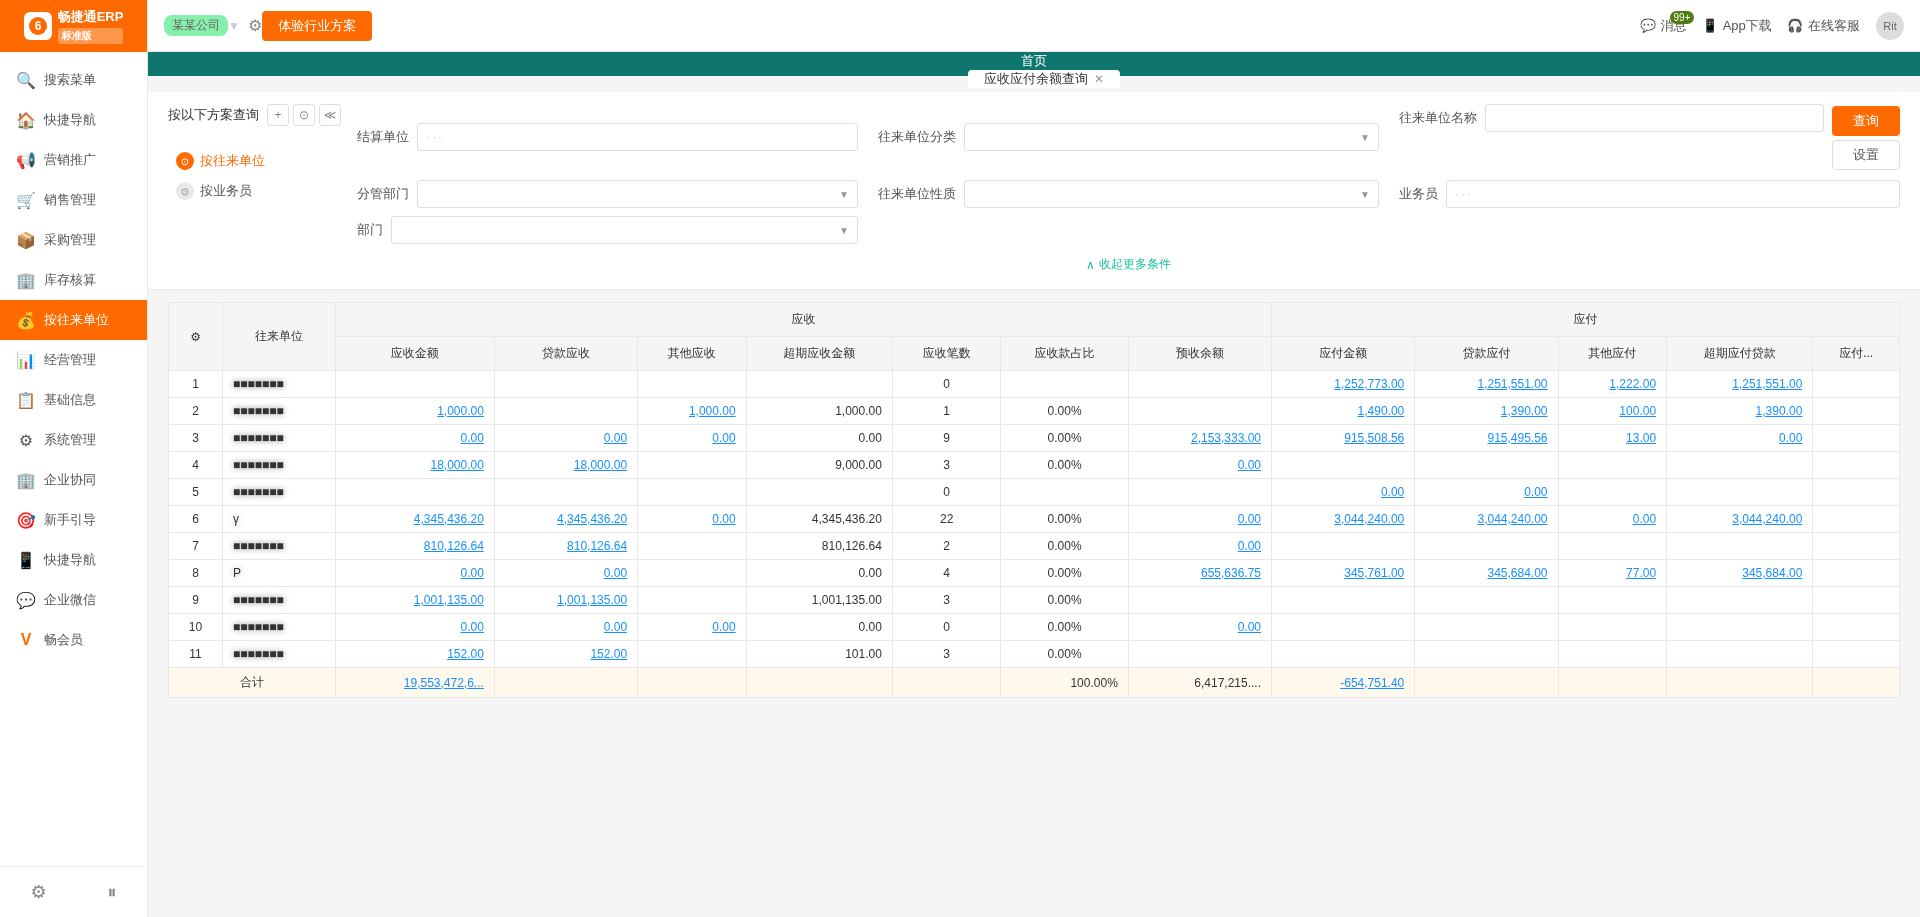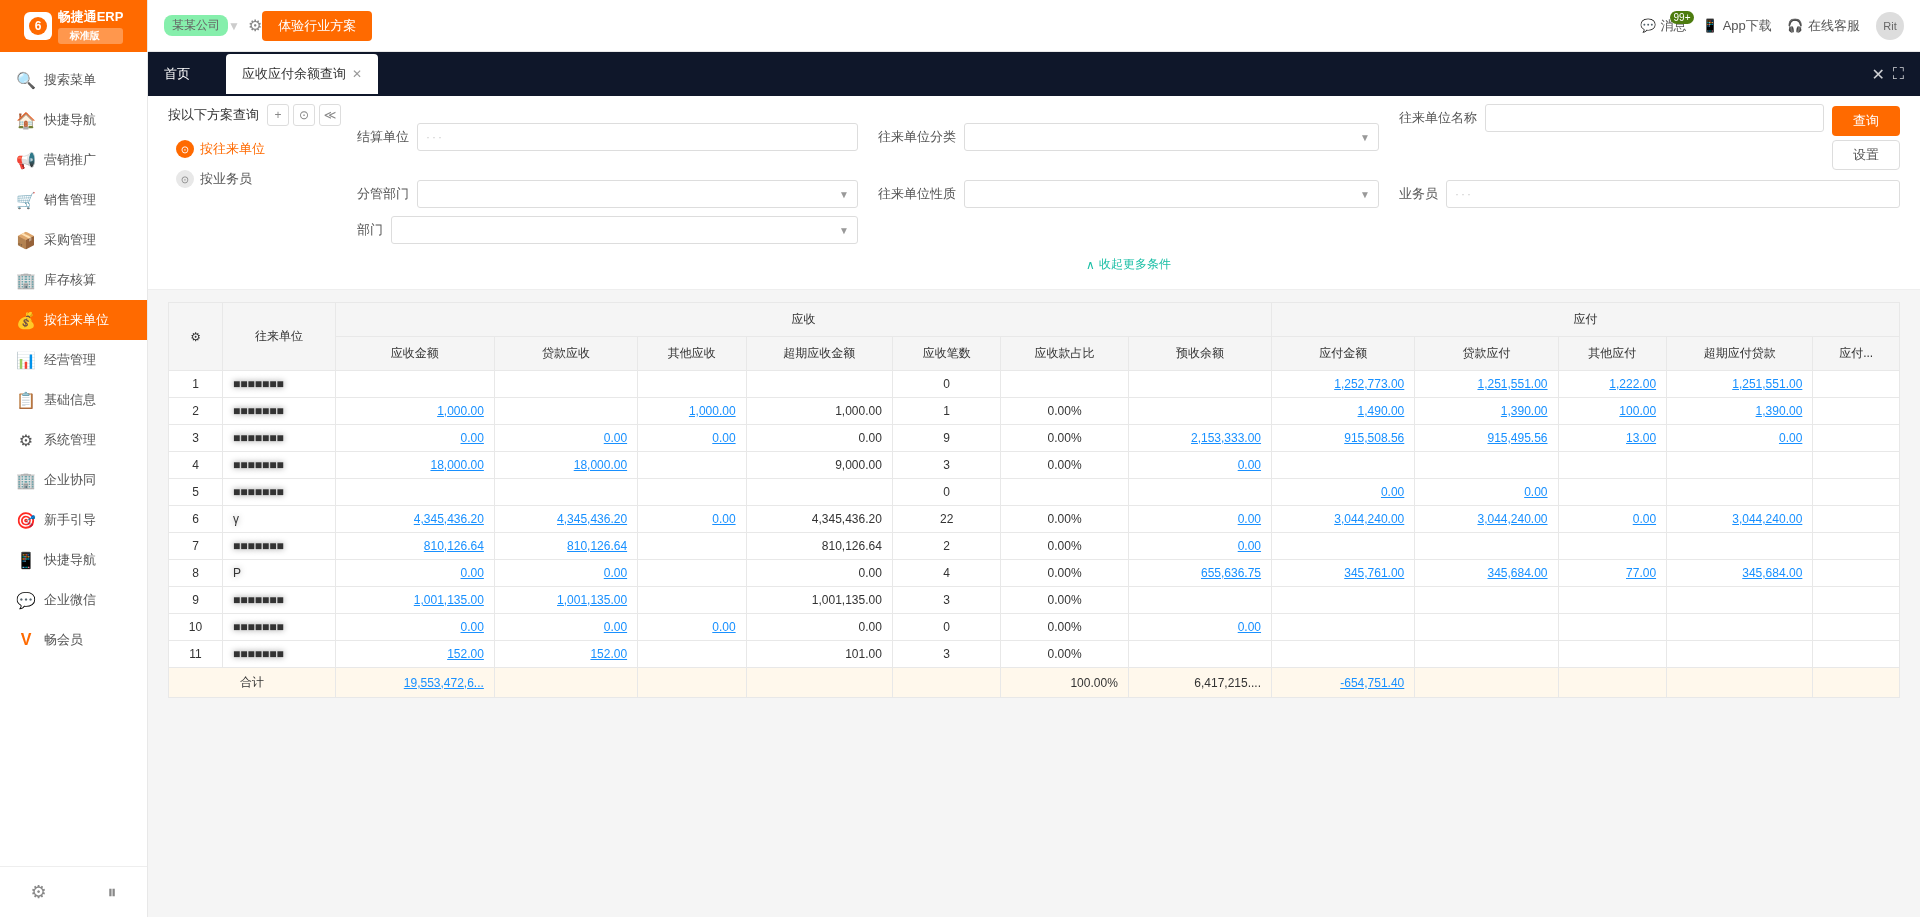--- a/index.html
+++ b/index.html
@@ -10,21 +10,21 @@
       position: fixed; left: 0; top: 0; width: 148px; height: 917px;
       background: #fff; border-right: 1px solid #e8e8e8;
       display: flex; flex-direction: column;
     }
     .sidebar-logo {
       height: 52px; background: #ff6a00; display: flex; align-items: center; justify-content: center;
       color: white; font-size: 14px; font-weight: bold; flex-shrink: 0;
     }
     .sidebar-logo .logo-icon { width: 28px; height: 28px; background: white; border-radius: 6px; display: flex; align-items: center; justify-content: center; margin-right: 6px; }
     .sidebar-logo .logo-icon svg { width: 20px; height: 20px; }
-    .sidebar-badge { font-size: 10px; background: rgba(255,255,255,0.3); padding: 1px 12px; border-radius: 3px; margin-top: 2px; }
+    .sidebar-badge { font-size: 10px; background: rgba(255,255,255,0.3); padding: 1px 4px; border-radius: 3px; margin-top: 2px; }
     .sidebar-menu { flex: 1; overflow-y: auto; padding: 8px 0; }
     .sidebar-item {
       display: flex; align-items: center; padding: 10px 16px; cursor: pointer;
       color: #555; font-size: 13px; transition: background 0.2s;
     }
     .sidebar-item.active { background: #ff6a00; color: white; }
     .sidebar-item .s-icon { width: 20px; height: 20px; margin-right: 8px; display: flex; align-items: center; justify-content: center; font-size: 16px; }
     .sidebar-footer {
       border-top: 1px solid #eee; padding: 10px 0; display: flex; justify-content: space-around; align-items: center;
     }
@@ -47,22 +47,22 @@
     .header-right { display: flex; align-items: center; gap: 16px; }
     .header-msg { display: flex; align-items: center; gap: 4px; cursor: pointer; color: #555; font-size: 13px; position: relative; }
     .msg-badge { background: #4d7c0f; color: white; font-size: 10px; padding: 1px 4px; border-radius: 8px; position: absolute; top: -6px; right: -8px; }
     .header-app { display: flex; align-items: center; gap: 4px; cursor: pointer; color: #555; font-size: 13px; }
     .header-service { display: flex; align-items: center; gap: 4px; cursor: pointer; color: #555; font-size: 13px; }
     .header-user { display: flex; align-items: center; gap: 4px; cursor: pointer; }
     .user-avatar { width: 28px; height: 28px; background: #ddd; border-radius: 50%; display: flex; align-items: center; justify-content: center; font-size: 11px; color: #666; }
 
     
     .tab-bar {
-      position: fixed; left: 148px; top: 52px; right: 0; height: 44px;
-      background: #0f172a; display: flex; align-items: center; z-index: 99;
+      position: fixed; left: 148px; top: 52px; right: 0; height: 24px;
+      background: #0f766e; display: flex; align-items: center; z-index: 99; flex-direction: column;
     }
     .tab-item {
       height: 40px; padding: 0 16px; display: flex; align-items: center;
       cursor: pointer; font-size: 13px; color: rgba(255,255,255,0.8); gap: 6px;
     }
     .tab-item.home { color: white; }
     .tab-item.active { background: white; color: #333; border-radius: 4px 4px 0 0; margin-left: 20px; }
     .tab-close { font-size: 12px; color: #999; cursor: pointer; }
     .tab-bar-right { margin-left: auto; display: flex; align-items: center; gap: 8px; padding-right: 16px; }
     .tab-bar-icon { color: rgba(255,255,255,0.8); cursor: pointer; font-size: 16px; }
@@ -79,21 +79,21 @@
       justify-content: space-between; border-bottom: 1px solid #eee; flex-shrink: 0;
     }
     .page-title { font-size: 16px; font-weight: 600; color: #333; }
     .page-actions { display: flex; gap: 8px; }
     .action-btn { display: flex; align-items: center; gap: 4px; cursor: pointer; color: #1abfa5; font-size: 13px; }
 
     
     .filter-panel {
       background: white; padding: 12px 20px; border-bottom: 1px solid #eee; flex-shrink: 0;
     }
-    .filter-label-section { display: flex; align-items: center; gap: 8px; margin-bottom: 10px; }
+    .filter-label-section { display: flex; align-items: center; gap: 8px; margin-bottom: 22px; }
     .filter-label { color: #333; font-size: 13px; font-weight: 500; }
     .filter-icons { display: flex; gap: 4px; }
     .filter-icon-btn { width: 22px; height: 22px; border: 1px solid #ddd; border-radius: 3px; display: flex; align-items: center; justify-content: center; cursor: pointer; font-size: 12px; color: #888; }
     .filter-nav { display: flex; flex-direction: column; gap: 4px; margin-left: 0; }
     .filter-nav-item { display: flex; align-items: center; gap: 6px; padding: 4px 8px; cursor: pointer; font-size: 13px; color: #555; border-radius: 4px; }
     .filter-nav-item.active { color: #ff6a00; }
     .filter-field { display: flex; align-items: center; gap: 8px; }
     .field-label { font-size: 13px; color: #555; white-space: nowrap; }
     .field-input {
       flex: 1; height: 28px; border: 1px solid #ddd; border-radius: 3px;

